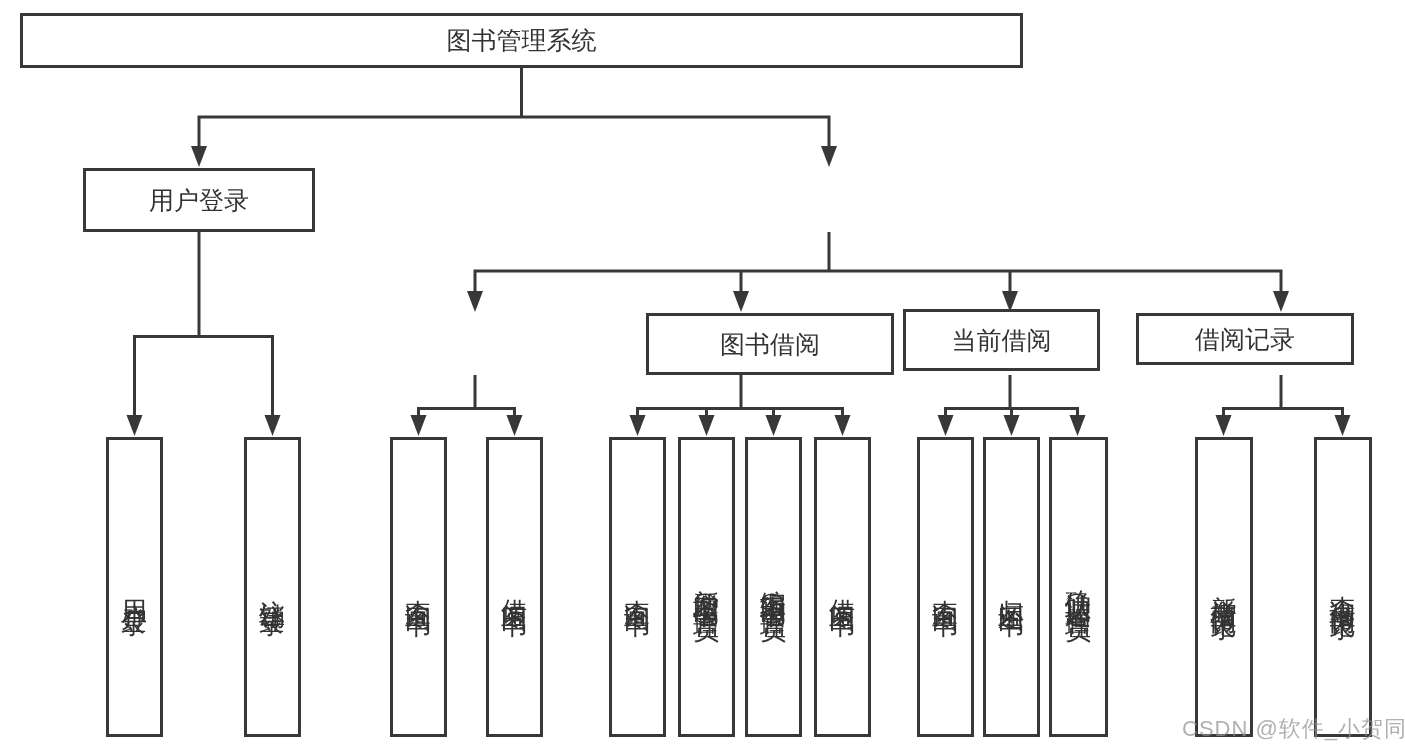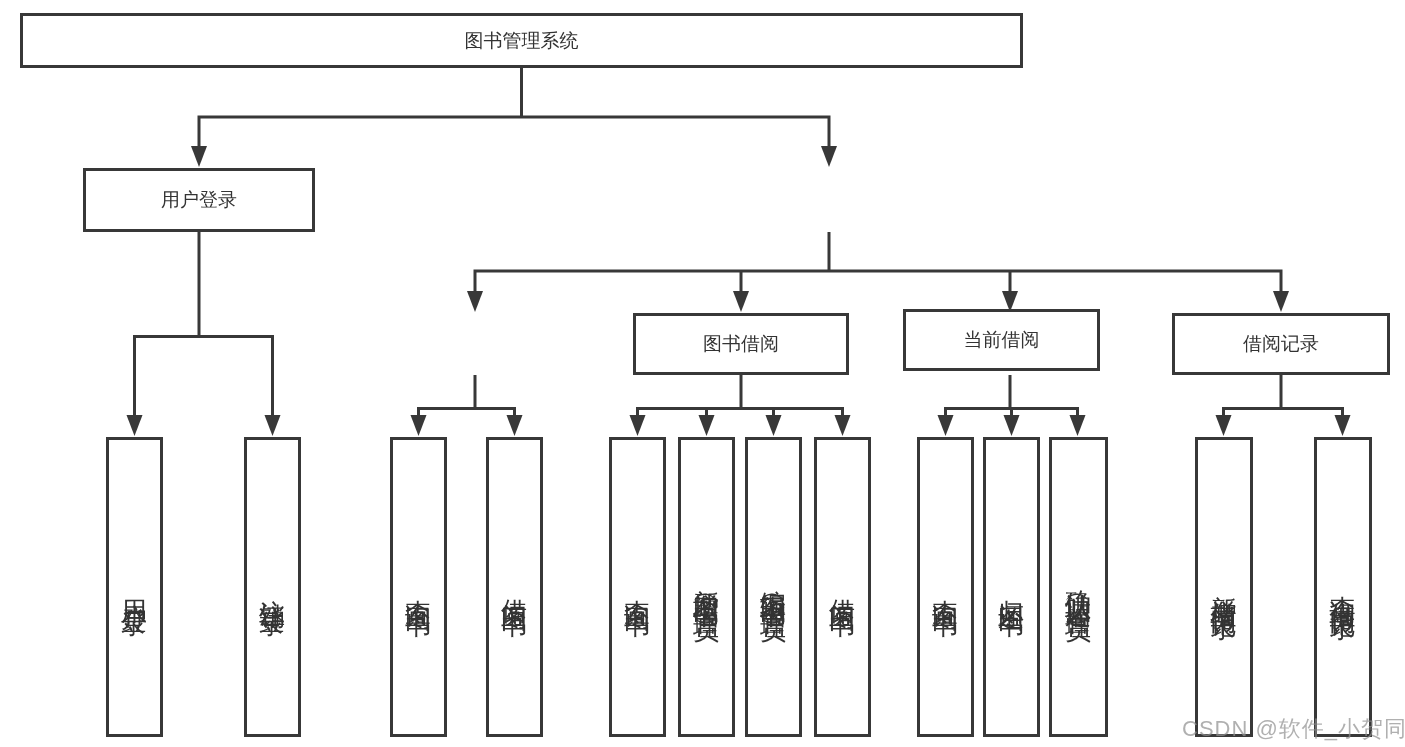--- a/index.html
+++ b/index.html
@@ -21,21 +21,21 @@
   .box {
     position: absolute;
     border: 3px solid #383838;
     background: #ffffff;
     display: flex;
     align-items: center;
     justify-content: center;
     color: #333333;
   }
   .hbox .lbl {
-    font-size: 19px;
+    font-size: 25px;
     color: #333333;
     white-space: nowrap;
   }
   .vbox .lbl {
     writing-mode: vertical-lr;
     font-size: 26px;
     letter-spacing: 4px;
     line-height: 1;
     color: #333333;
     white-space: nowrap;
@@ -111,27 +111,27 @@
   </svg>
 
   <div class="box hbox" style="left:20px;top:13px;width:1003px;height:55px">
     <span class="lbl">图书管理系统</span>
   </div>
 
   <div class="box hbox" style="left:83px;top:168px;width:232px;height:64px">
     <span class="lbl">用户登录</span>
   </div>
 
-  <div class="box hbox" style="left:633px;top:313px;width:216px;height:62px">
+  <div class="box hbox" style="left:646px;top:313px;width:248px;height:62px">
     <span class="lbl">图书借阅</span>
   </div>
   <div class="box hbox" style="left:903px;top:309px;width:197px;height:62px">
     <span class="lbl">当前借阅</span>
   </div>
-  <div class="box hbox" style="left:1172px;top:313px;width:218px;height:62px">
+  <div class="box hbox" style="left:1136px;top:313px;width:218px;height:52px">
     <span class="lbl">借阅记录</span>
   </div>
 
   <div class="box vbox" style="left:106px;top:437px;width:57px;height:300px">
     <span class="lbl">用户登录</span>
   </div>
   <div class="box vbox" style="left:244px;top:437px;width:57px;height:300px">
     <span class="lbl">注销登录</span>
   </div>
 

